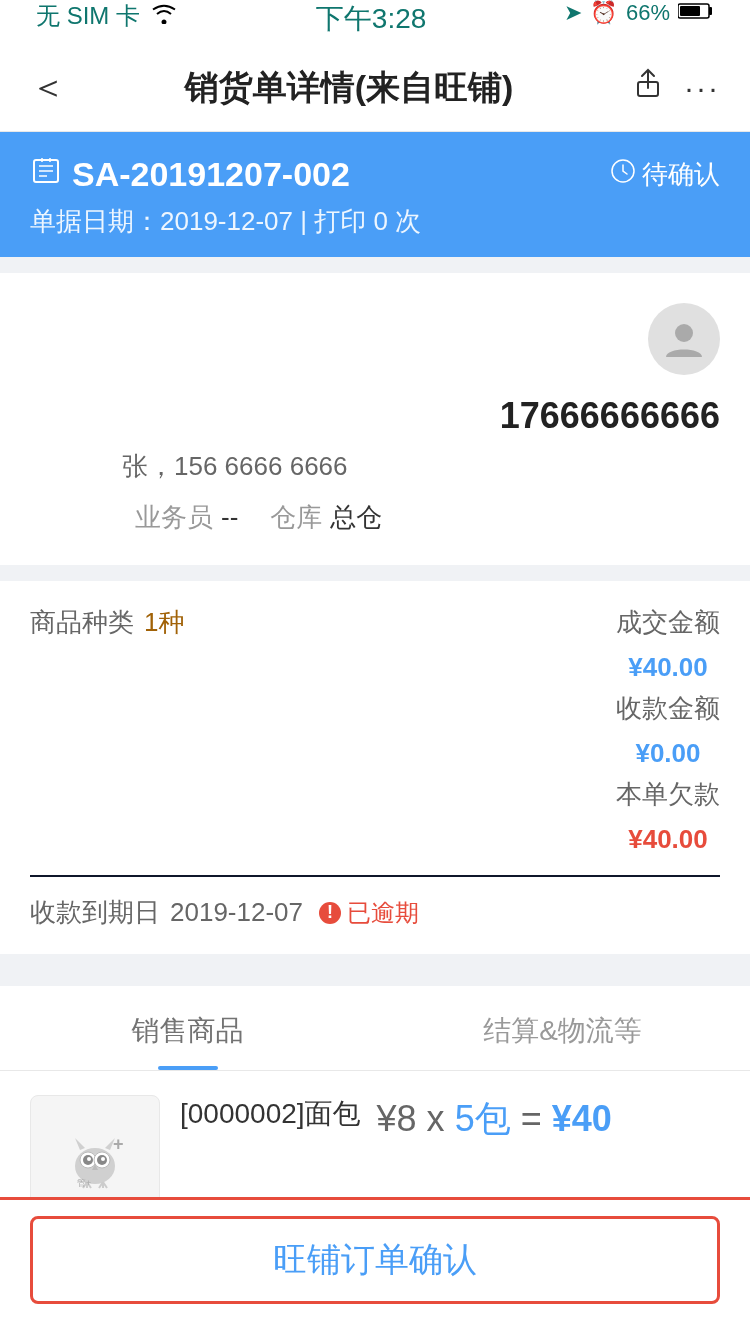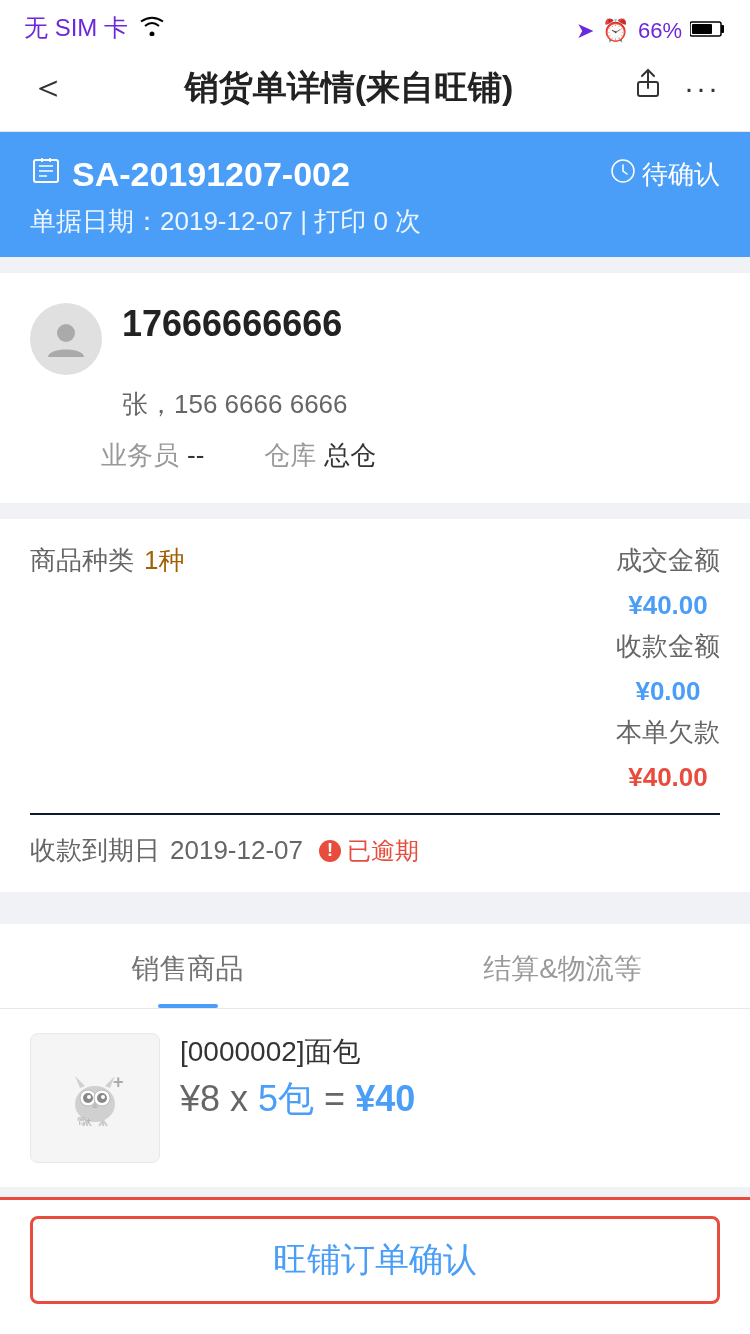--- a/index.html
+++ b/index.html
@@ -11,25 +11,25 @@
       background: #f0f2f5;
       font-size: 28px;
       color: #333;
     }
 
     
     .status-bar {
       height: 44px;
       background: #fff;
       display: flex;
-      align-items: flex-end;
+      align-items: flex-start;
       justify-content: space-between;
-      padding: 0 24px;
+      padding: 0 36px;
       font-size: 24px;
-      color: #6d28d9;
+      color: #0f766e;
     }
     .status-left { display: flex; align-items: center; gap: 10px; }
     .status-center { font-size: 28px; font-weight: 500; }
     .status-right { display: flex; align-items: center; gap: 8px; font-size: 22px; }
 
     
     .nav-bar {
       height: 88px;
       background: #fff;
       display: flex;
@@ -75,43 +75,44 @@
     }
 
     
     .customer-section {
       background: #fff;
       padding: 30px;
       margin-top: 16px;
     }
     .customer-row {
       display: flex;
-      align-items: flex-start;
+      align-items: flex-end;
       gap: 20px;
       margin-bottom: 12px;
+      flex-direction: column;
     }
     .avatar {
       width: 72px;
       height: 72px;
       border-radius: 50%;
       background: #e0e0e0;
       display: flex;
       align-items: center;
       justify-content: center;
       flex-shrink: 0;
     }
     .avatar svg { width: 44px; height: 44px; }
     .customer-phone { font-size: 36px; font-weight: 600; color: #222; }
     .customer-name { font-size: 26px; color: #666; margin-bottom: 16px; margin-left: 92px; }
     .customer-meta {
       display: flex;
-      gap: 60px;
+      gap: 32px;
       font-size: 26px;
       color: #333;
-      margin-left: 71px;
+      margin-left: 105px;
     }
     .meta-item { display: flex; gap: 8px; align-items: center; }
     .meta-label { color: #999; }
     .meta-value { color: #333; }
 
     
     .divider {
       height: 16px;
       background: #f0f2f5;
     }
@@ -215,22 +216,22 @@
       background: #f5f5f5;
       display: flex;
       align-items: center;
       justify-content: center;
       flex-shrink: 0;
       border: 1px solid #e8e8e8;
     }
     .product-info {
       flex: 1;
       display: flex;
-      flex-direction: column;
-      gap: 4px;
+      flex-direction: row;
+      gap: 16px;
     }
     .product-name { font-size: 28px; color: #333; font-weight: 500; }
     .product-price-row { font-size: 36px; color: #666; }
     .price-highlight { color: #4a9ef7; font-weight: 600; }
     .price-qty { color: #4a9ef7; }
 
     
     .bottom-area {
       background: #f0f2f5;
       flex: 1;
@@ -275,20 +276,21 @@
   <div class="status-left">
     <span>无 SIM 卡</span>
     <span>
       <svg width="28" height="22" viewBox="0 0 28 22" fill="none">
         <path d="M14 17.5 C15.4 17.5 16.5 18.6 16.5 20 C16.5 21.4 15.4 22.5 14 22.5 C12.6 22.5 11.5 21.4 11.5 20 C11.5 18.6 12.6 17.5 14 17.5Z" fill="#000"></path>
         <path d="M7 12 Q14 6 21 12" stroke="#000" stroke-width="2" fill="none"></path>
         <path d="M3 7.5 Q14 0 25 7.5" stroke="#000" stroke-width="2" fill="none"></path>
       </svg>
     </span>
   </div>
+  <div class="status-center">下午3:28</div>
   <div class="status-right">
     <span>➤</span>
     <span>⏰</span>
     <span>66%</span>
     <span>
       <svg width="36" height="18" viewBox="0 0 36 18">
         <rect x="0" y="2" width="31" height="14" rx="2" stroke="#000" stroke-width="1.5" fill="none"></rect>
         <rect x="31" y="5" width="3" height="8" rx="1" fill="#000"></rect>
         <rect x="2" y="4" width="20" height="10" rx="1" fill="#000"></rect>
       </svg>

